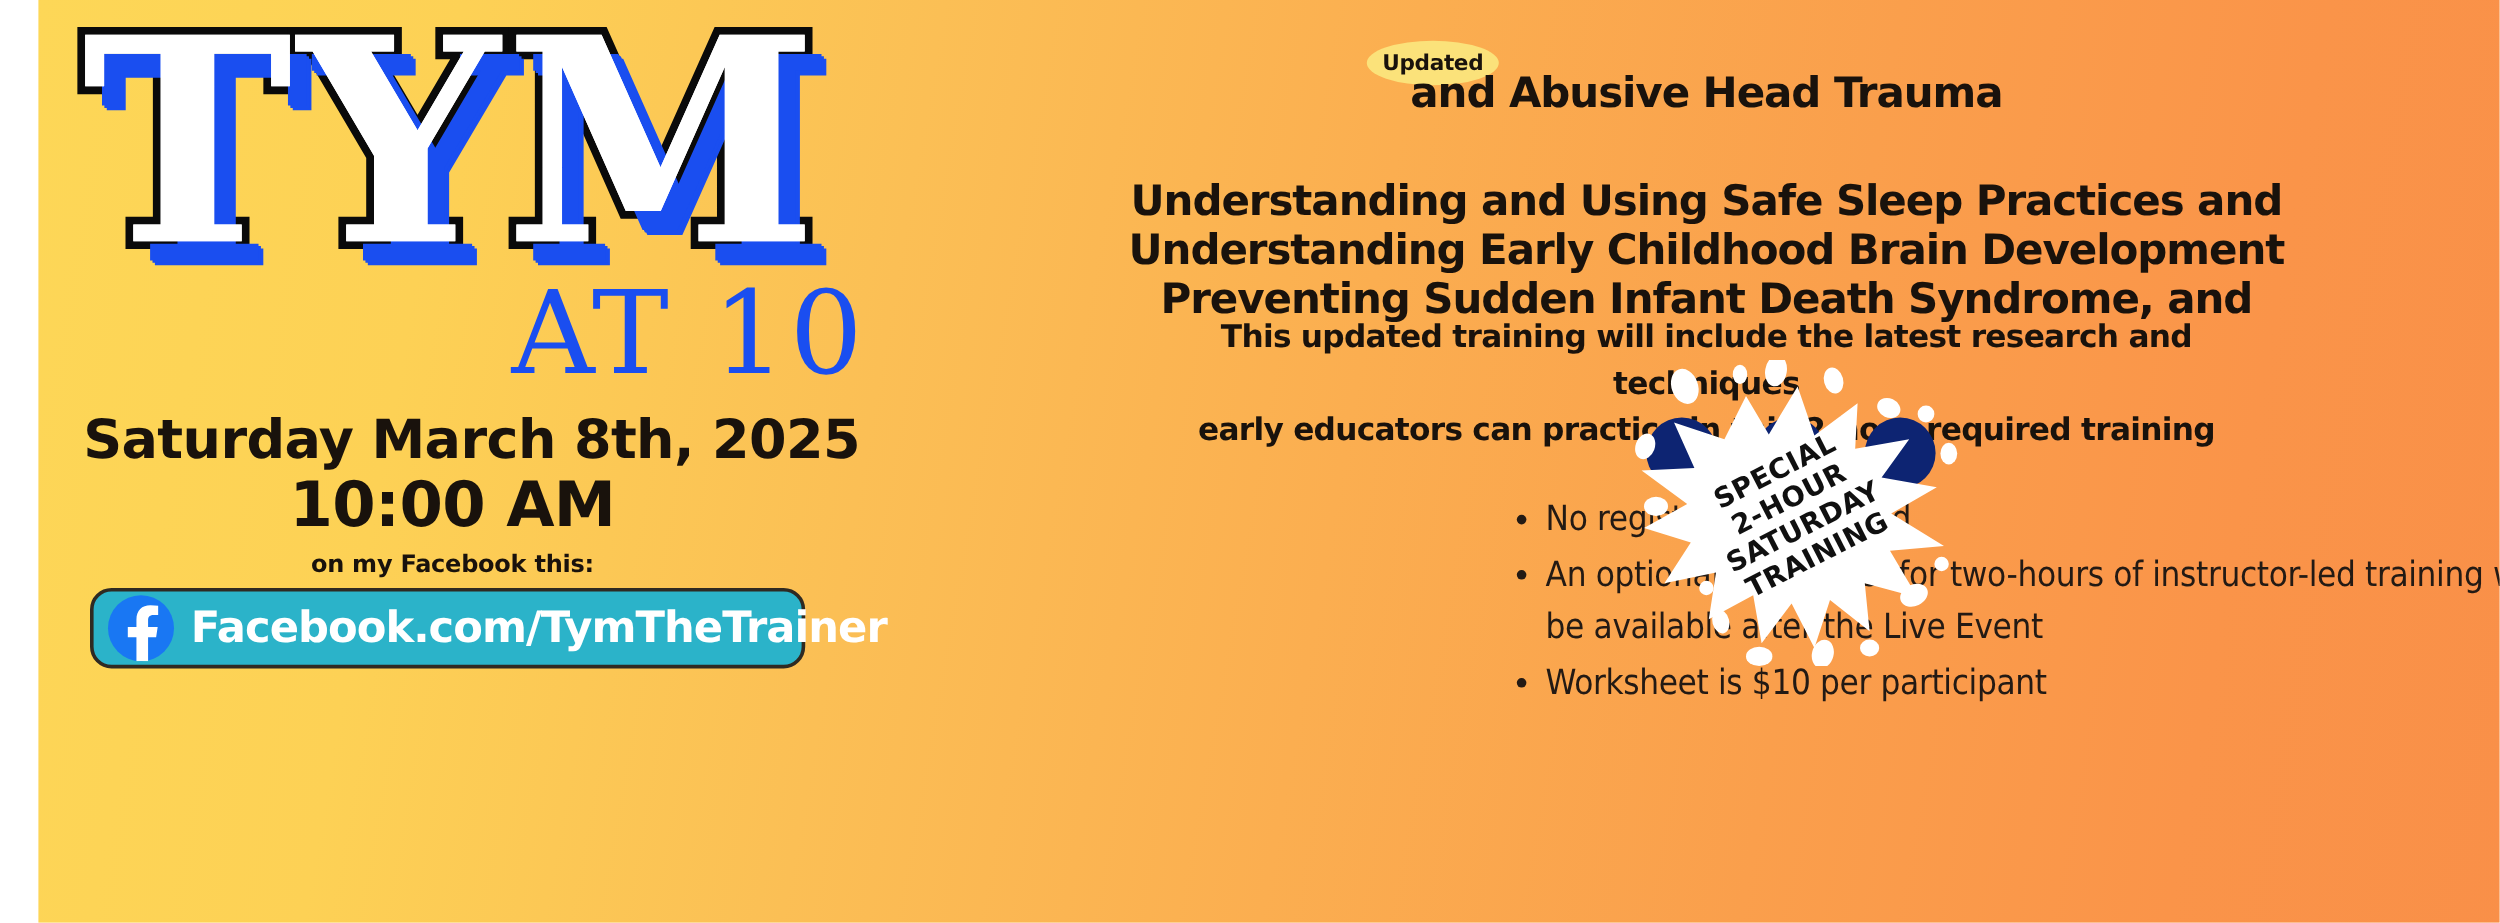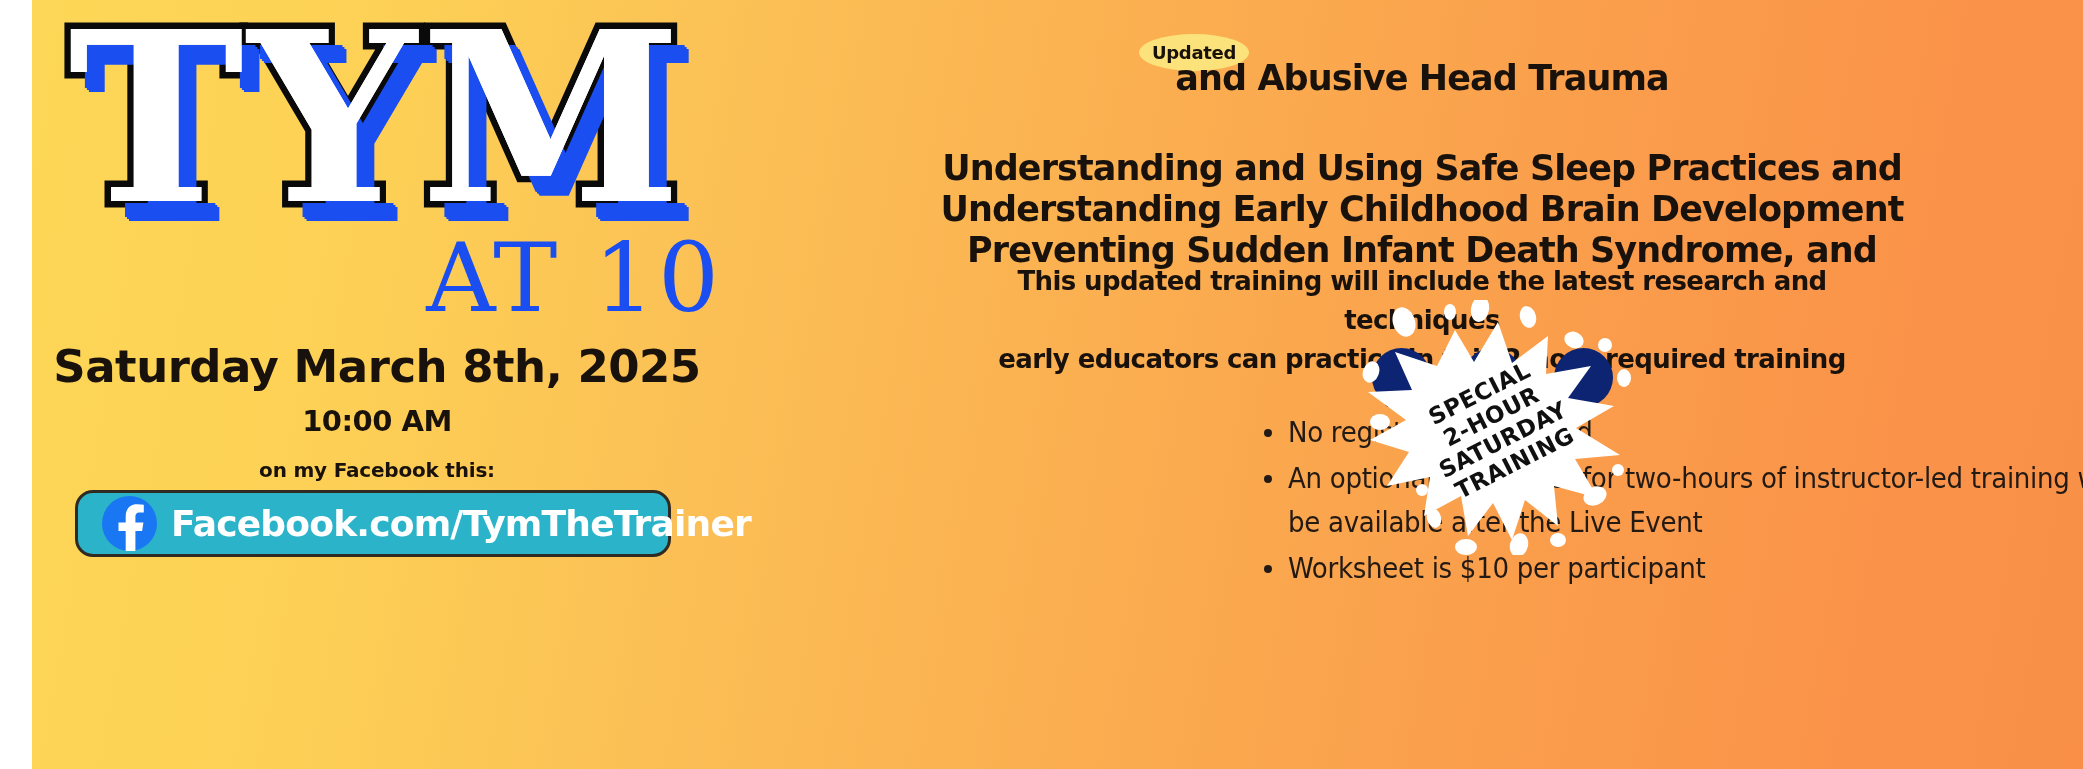--- a/index.html
+++ b/index.html
@@ -72,40 +72,40 @@
     font-family: "DejaVu Serif", serif;
     font-weight: 400;
     font-size: 96px;
     line-height: 100px;
     letter-spacing: 3px;
     color: #1a4ef0;
   }
 
   .event-date {
     position: absolute;
-    left: 0;
+    left: 16px;
     top: 340px;
     width: 690px;
     text-align: center;
     font-family: "DejaVu Sans", sans-serif;
     font-weight: 700;
     font-size: 45px;
     line-height: 54px;
     letter-spacing: -0.5px;
     color: #19120c;
   }
   .event-time {
     position: absolute;
     left: 0;
     top: 394px;
     width: 690px;
     text-align: center;
     font-family: "DejaVu Sans", sans-serif;
     font-weight: 700;
-    font-size: 29px;
+    font-size: 52px;
     line-height: 54px;
     letter-spacing: -0.5px;
     color: #19120c;
   }
   .fb-prefix {
     position: absolute;
     left: 0;
     top: 458px;
     width: 690px;
     text-align: center;
@@ -121,21 +121,21 @@
     left: 43px;
     top: 490px;
     width: 596px;
     height: 67px;
     background: #2bb3c9;
     border: 3px solid #2f2a22;
     border-radius: 18px;
     box-sizing: border-box;
     display: flex;
     align-items: center;
-    padding-left: 24px;
+    padding-left: 12px;
   }
   .fb-icon {
     width: 55px;
     height: 55px;
     border-radius: 50%;
     background: #1977f3;
     position: relative;
     flex: 0 0 auto;
   }
   .fb-icon svg { position: absolute; left: 0; top: 0; }

